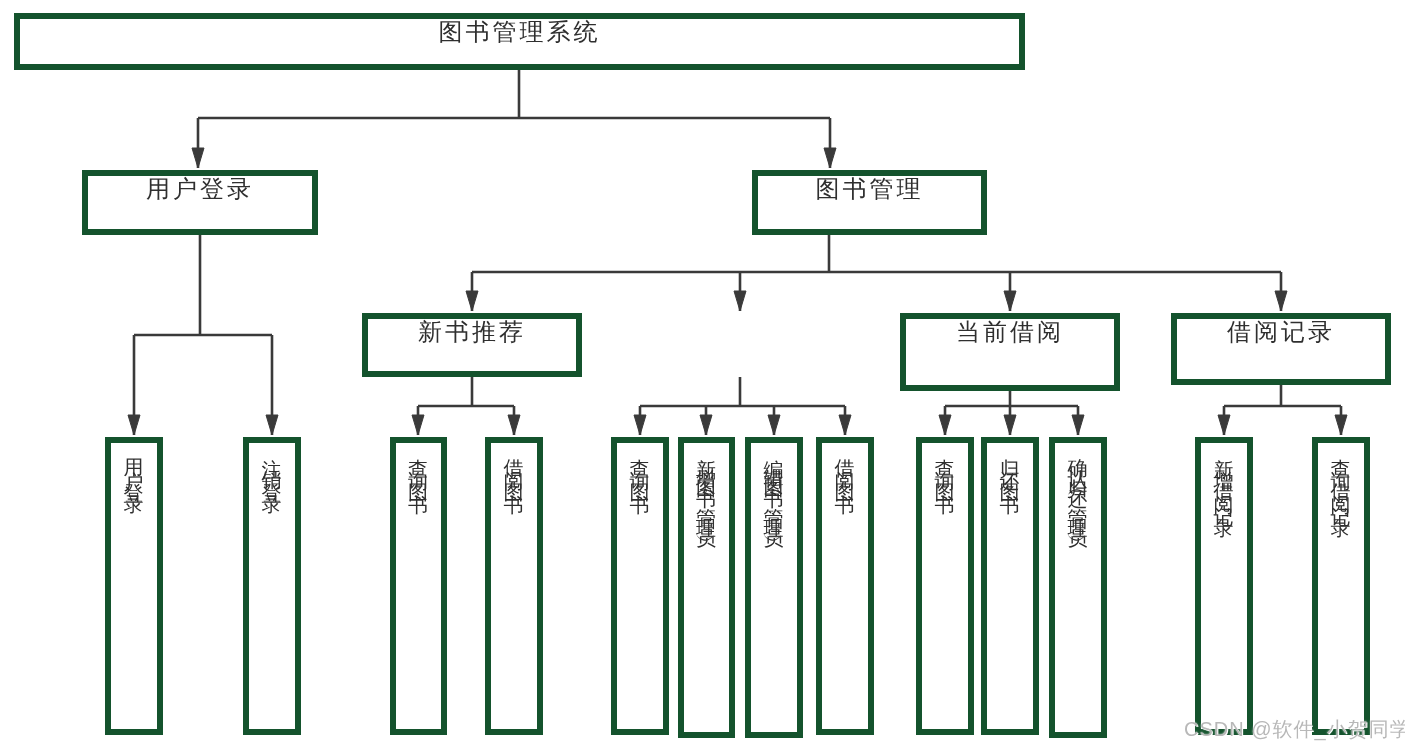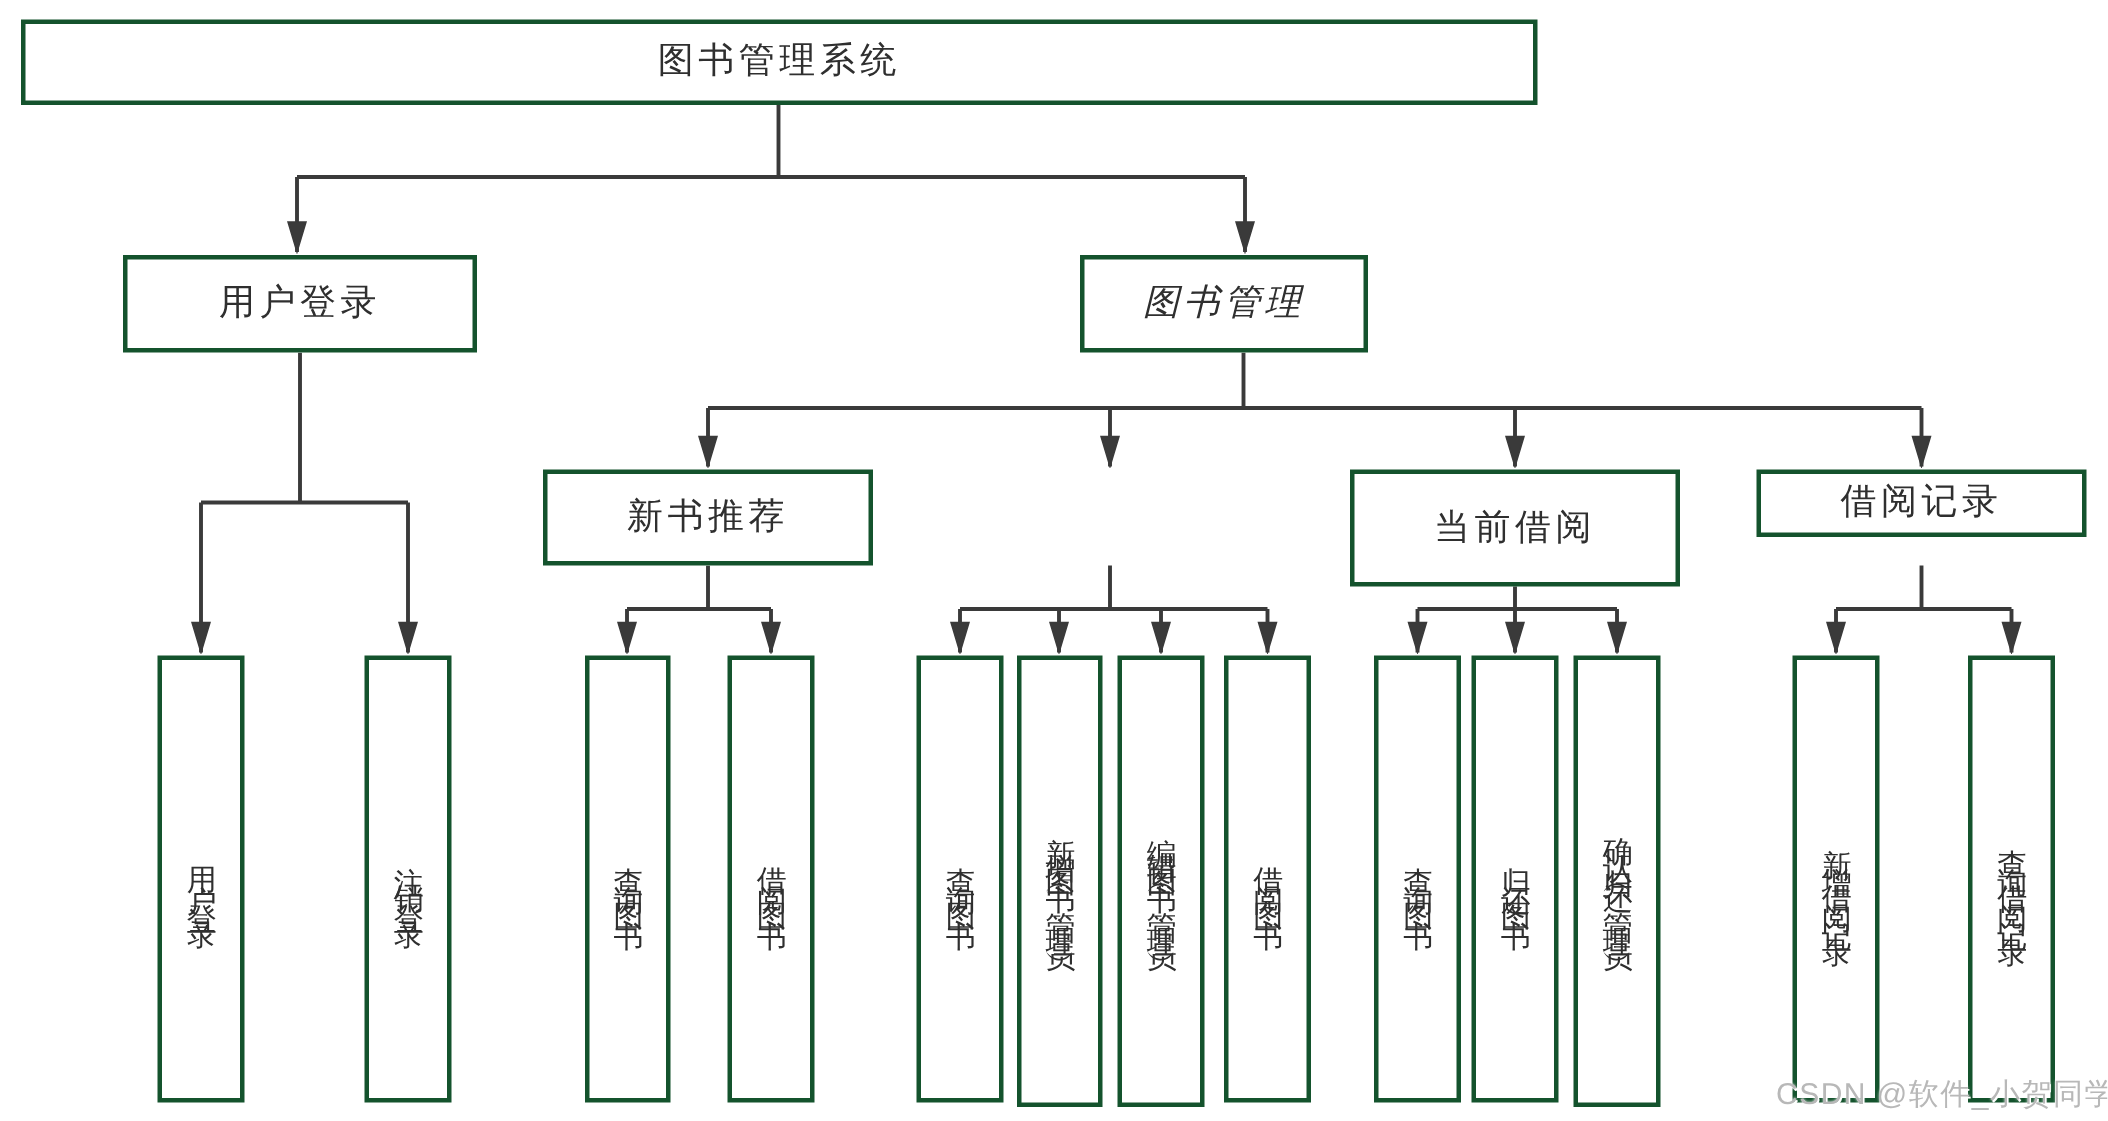--- a/index.html
+++ b/index.html
@@ -14,23 +14,23 @@
   #wires {
     position: absolute;
     left: 0; top: 0;
     width: 1405px; height: 747px;
     pointer-events: none;
   }
   .box {
     position: absolute;
     box-sizing: border-box;
     background: #ffffff;
-    border: 3px solid #14532d;
+    border: 6px solid #14532d;
     display: flex;
-    align-items: center;
+    align-items: flex-start;
     justify-content: center;
     color: #2f2f2f;
   }
   .h-box span {
     font-size: 24px;
     letter-spacing: 3px;
     white-space: nowrap;
     line-height: 1.1;
   }
   .v-box span {
@@ -107,31 +107,31 @@
     </g>
   </svg>
 
   <div class="box h-box" style="left:14px; top:13px; width:1011px; height:57px;">
     <span>图书管理系统</span>
   </div>
 
   <div class="box h-box" style="left:82px; top:170px; width:236px; height:65px;">
     <span>用户登录</span>
   </div>
-  <div class="box h-box" style="left:720px; top:170px; width:192px; height:65px;font-style:italic;">
+  <div class="box h-box" style="left:752px; top:170px; width:235px; height:65px;">
     <span>图书管理</span>
   </div>
 
   <div class="box h-box" style="left:362px; top:313px; width:220px; height:64px;">
     <span>新书推荐</span>
   </div>
   <div class="box h-box" style="left:900px; top:313px; width:220px; height:78px;">
     <span>当前借阅</span>
   </div>
-  <div class="box h-box" style="left:1171px; top:313px; width:220px; height:45px;">
+  <div class="box h-box" style="left:1171px; top:313px; width:220px; height:72px;">
     <span>借阅记录</span>
   </div>
 
   <div class="box v-box" style="left:105px; top:437px; width:58px; height:298px;">
     <span>用户登录</span>
   </div>
   <div class="box v-box" style="left:243px; top:437px; width:58px; height:298px;">
     <span>注销登录</span>
   </div>
 

